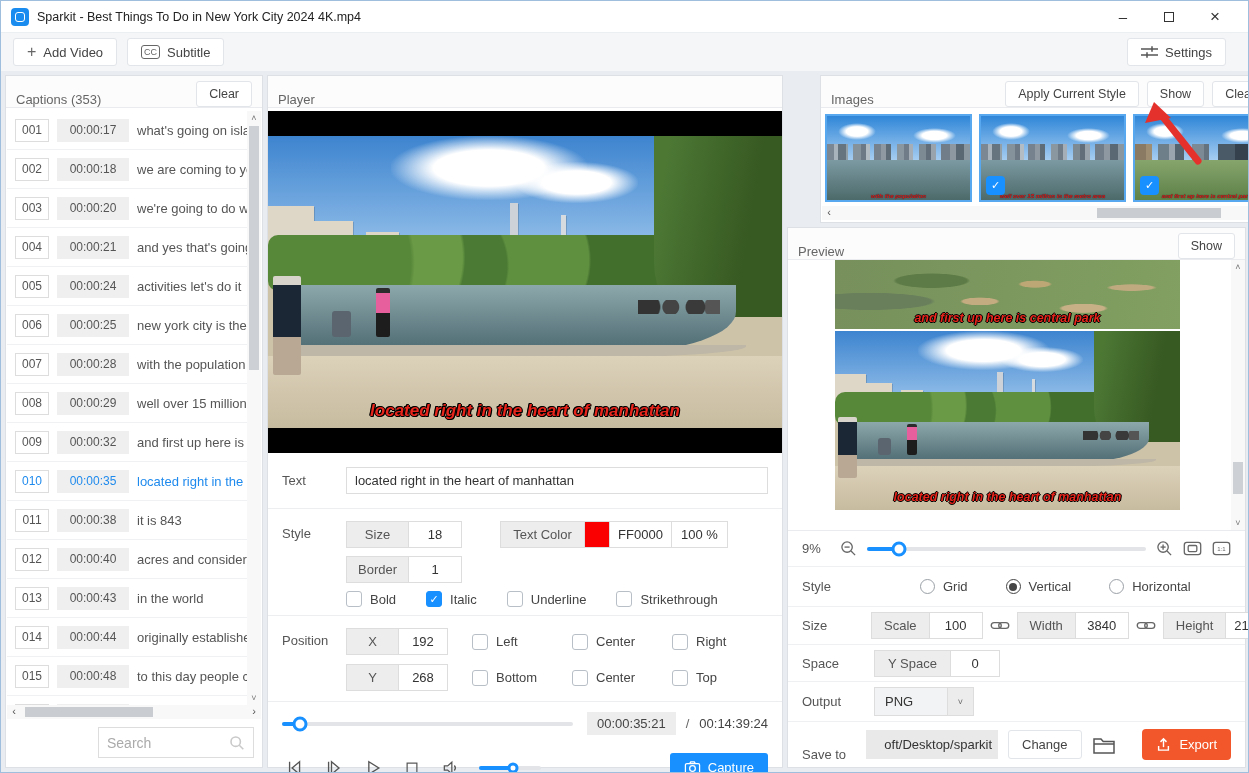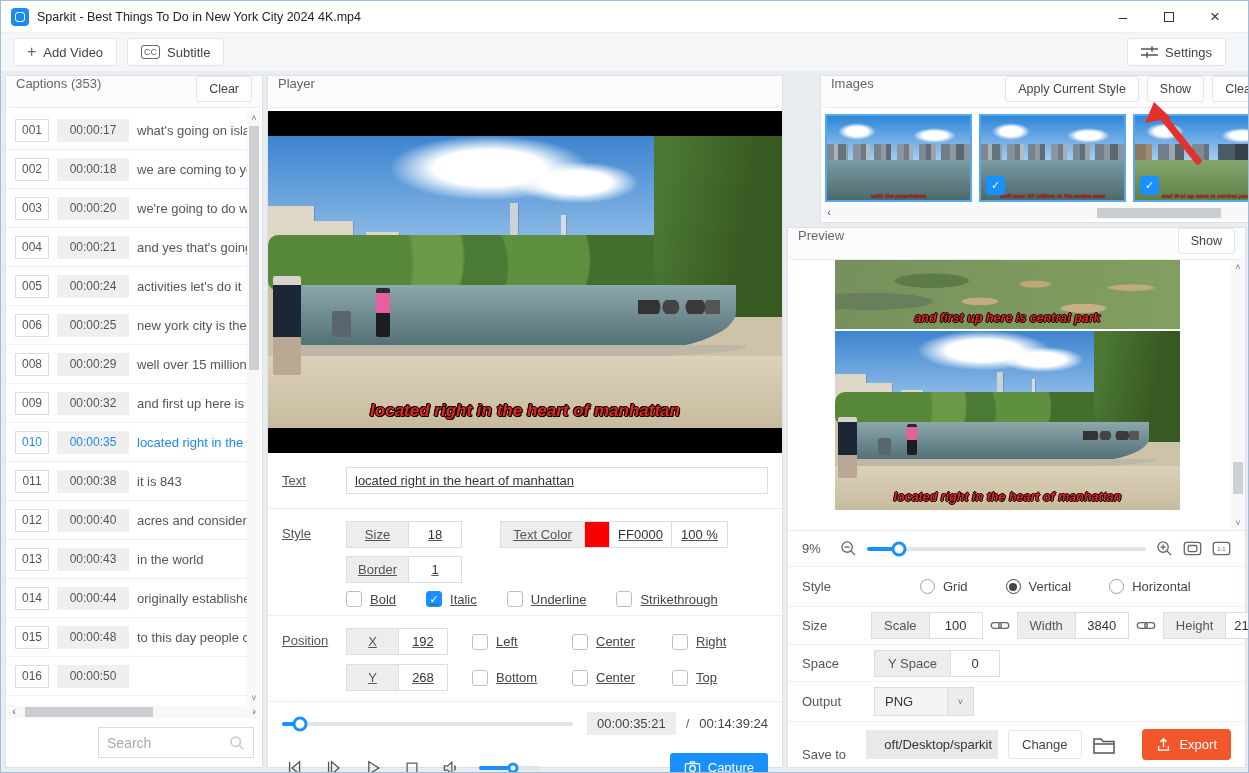--- a/index.html
+++ b/index.html
@@ -19,21 +19,21 @@
   .toolbar { position:absolute; left:0; top:32px; right:0; height:38px; background:#f4f6f8; display:flex; align-items:center; padding:0 12px; }
   .btn { display:inline-flex; align-items:center; justify-content:center; gap:7px; background:#fff; border:1px solid #e2e5e9; border-radius:3px; color:#444; font-size:13px; height:28px; padding:0 13px; cursor:pointer; white-space:nowrap; }
   .toolbar .btn { margin-right:10px; }
   .tb-right { margin-left:auto; }
   .icon-plus { font-size:16px; color:#666; line-height:1; }
   .cc-ic { border:1.4px solid #666; border-radius:3px; font-size:9px; color:#666; padding:0 2px; line-height:12px; }
   svg.ic { display:block; }
 
   
   .panel { position:absolute; background:#fff; border:1px solid #dde1e5; }
-  .phead { height:32px; display:flex; align-items:flex-start; padding:0 10px; border-bottom:1px solid #e9ebee; color:#666; font-size:13px; background:#fcfcfd;border-radius:6px; }
+  .phead { height:32px; display:flex; align-items:flex-end; padding:0 10px; border-bottom:1px solid #e9ebee; color:#666; font-size:13px; background:#fcfcfd; }
   .phead .sp { flex:1; }
   .hbtn { height:26px; padding:0 12px; font-size:12.5px; }
 
   
   #captions-panel { left:4px; top:74px; width:258px; bottom:4px; }
   .cap-list { position:absolute; top:35px; left:1px; right:15px; bottom:62px; overflow:hidden; }
   .cap-row { height:39px; display:flex; align-items:center; gap:8px; padding:0 0 0 8px; border-bottom:1px solid #f0f1f3; font-size:13px; color:#555; }
   .cap-num { width:34px; height:23px; border:1px solid #ddd; background:#fff; display:flex; align-items:center; justify-content:center; font-size:12px; flex:none; }
   .cap-time { width:72px; height:23px; background:#efefef; display:flex; align-items:center; justify-content:center; font-size:12px; flex:none; }
   .cap-text { flex:1; white-space:nowrap; overflow:hidden; }
@@ -49,21 +49,21 @@
   .cap-search { position:absolute; left:92px; right:8px; bottom:9px; height:31px; border:1px solid #ddd; display:flex; align-items:center; padding:0 8px; }
   .cap-search input { border:none; outline:none; flex:1; font-size:14px; color:#333; font-family:inherit; min-width:0; }
   .cap-search input::placeholder { color:#aaa; }
 
   
   #player-panel { left:266px; top:74px; width:516px; bottom:4px; }
   .video-frame { position:absolute; top:35px; left:0; width:514px; height:342px; background:#000; }
   .video-scene { position:absolute; left:0; right:0; top:25px; bottom:25px; }
   .overlay-caption { position:absolute; left:0; right:0; bottom:32px; text-align:center; font-style:italic; font-weight:bold; font-size:17px; color:#e8251c; text-shadow:-1px 0 #000,1px 0 #000,0 -1px #000,0 1px #000,1px 1px #000,-1px -1px #000; z-index:5; }
   .pform { position:absolute; top:377px; left:0; right:0; bottom:0; font-size:13px; color:#555; }
-  .frow { display:flex; padding:0 14px; align-items:flex-start;text-decoration:underline; }
+  .frow { display:flex; padding:0 14px; align-items:flex-start; }
   .flabel { width:64px; flex:none; padding-top:5px; color:#555; }
   .divider { border-top:1px solid #eceef0; margin:0; }
   .text-row { padding-top:14px; padding-bottom:14px; align-items:center; }
   .text-row .flabel { padding-top:0; }
   .tinput { flex:1; height:27px; border:1px solid #ddd; font-size:13px; color:#333; padding:0 8px; font-family:inherit; outline:none; }
   .combo { display:inline-flex; height:27px; border:1px solid #ddd; font-size:13px; flex:none; }
   .combo .cl { background:#ededed; border-right:1px solid #ddd; display:flex; align-items:center; justify-content:center; color:#555; padding:0 10px; }
   .combo .cv { display:flex; align-items:center; justify-content:center; color:#333; background:#fff; }
   .swatch { width:25px; height:25px; flex:none; border-right:1px solid #ddd; }
   .style-row { padding-top:12px; padding-bottom:8px; }
@@ -258,20 +258,25 @@
         </div>
         <div class="cap-row">
           <span class="cap-num">005</span>
           <span class="cap-time">00:00:24</span>
           <span class="cap-text">activities let's do it</span>
         </div>
         <div class="cap-row">
           <span class="cap-num">006</span>
           <span class="cap-time">00:00:25</span>
           <span class="cap-text">new york city is the large</span>
+        </div>
+        <div class="cap-row">
+          <span class="cap-num">007</span>
+          <span class="cap-time">00:00:28</span>
+          <span class="cap-text">with the population</span>
         </div>
         <div class="cap-row">
           <span class="cap-num">008</span>
           <span class="cap-time">00:00:29</span>
           <span class="cap-text">well over 15 million in th</span>
         </div>
         <div class="cap-row">
           <span class="cap-num">009</span>
           <span class="cap-time">00:00:32</span>
           <span class="cap-text">and first up here is centra</span>

